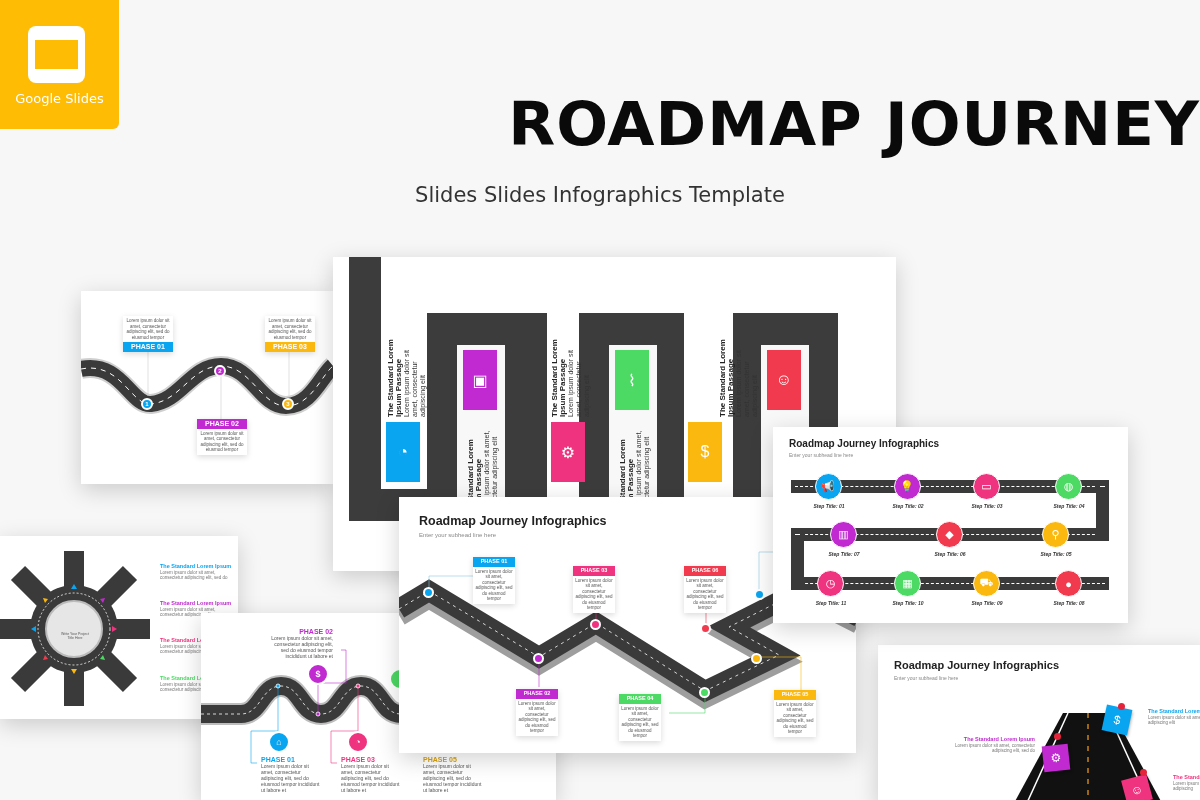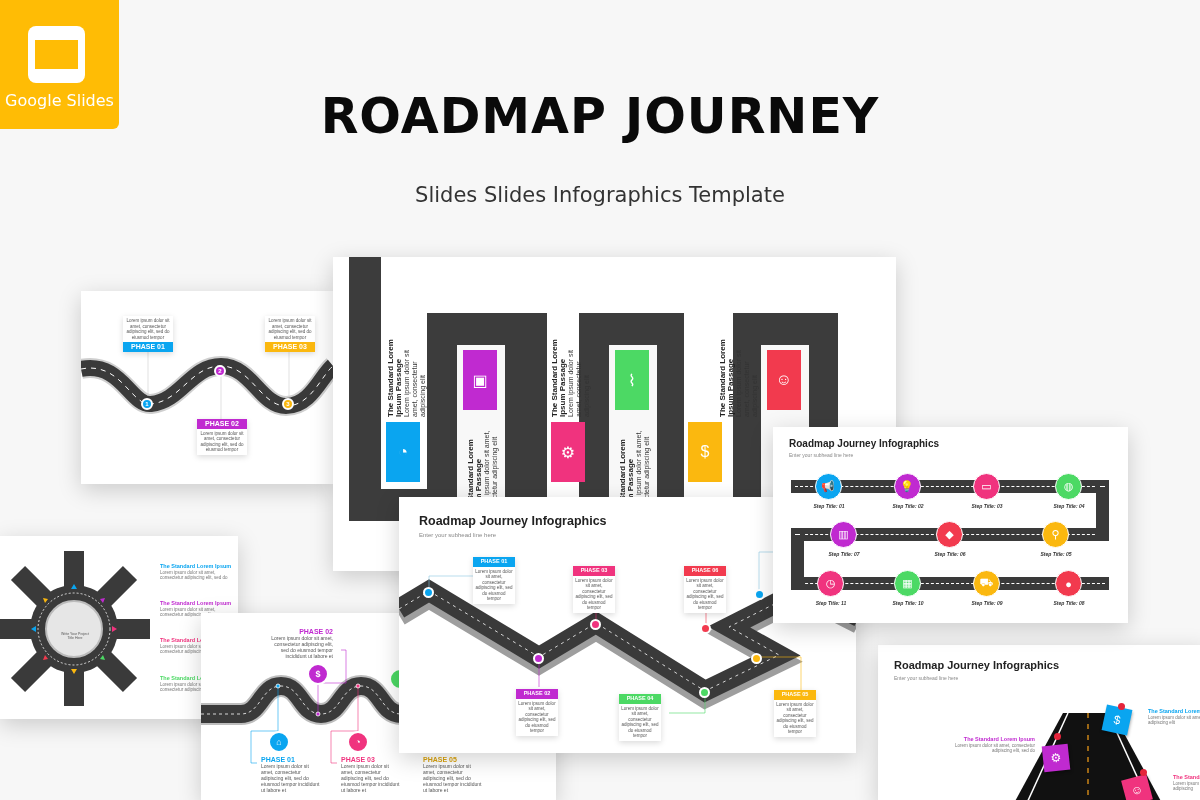--- a/index.html
+++ b/index.html
@@ -2,23 +2,23 @@
 <html><head>
 <meta charset="utf-8">
 <style>
   * { box-sizing: border-box; margin: 0; padding: 0; }
   html, body { width: 1200px; height: 800px; overflow: hidden; }
   body { background: #f7f7f7; font-family: "Liberation Sans", sans-serif; position: relative; }
 
   .badge { position: absolute; left: 0; top: 0; width: 119px; height: 129px; background: #ffbc05; border-radius: 0 0 6px 0; z-index: 20; }
   .badge .slide-icon { position: absolute; left: 28px; top: 26px; width: 57px; height: 57px; background: #fff; border-radius: 8px; }
   .badge .slide-icon::after { content: ""; position: absolute; left: 7px; top: 14px; width: 43px; height: 29px; background: #ffbc05; }
-  .badge .badge-label { position: absolute; left: 0; width: 119px; top: 91px; text-align: center; color: #fff; font-size: 16px; font-family: "DejaVu Sans", sans-serif; }
-
-  .main-title { position: absolute; left: 0; right: 0; top: 88px; text-align: center; font-family: "DejaVu Sans", sans-serif; font-weight: bold; font-size: 49px; letter-spacing: 1px; color: #0a0a0a; }
+  .badge .badge-label { position: absolute; left: 0; width: 119px; top: 91px; text-align: center; color: #fff; font-size: 13px; font-family: "DejaVu Sans", sans-serif; }
+
+  .main-title { position: absolute; left: 0; right: 0; top: 88px; text-align: right; font-family: "DejaVu Sans", sans-serif; font-weight: bold; font-size: 61px; letter-spacing: 1px; color: #0a0a0a; }
   .sub-title { position: absolute; left: 0; right: 0; top: 183px; text-align: center; font-family: "DejaVu Sans", sans-serif; font-size: 21px; color: #333; }
 
   .slide { position: absolute; background: #fff; overflow: hidden; box-shadow: 0 6px 22px rgba(0,0,0,0.18); }
   .slide-heading { position: absolute; font-family: "Liberation Sans", sans-serif; font-weight: bold; color: #222; }
   .slide-sub { position: absolute; font-size: 6px; color: #888; }
 
   
   #s1 { left: 81px; top: 291px; width: 252px; height: 193px; z-index: 2; }
   .callout { position: absolute; background: #fff; box-shadow: 0 2px 6px rgba(0,0,0,0.15); font-size: 4.5px; color: #555; text-align: center; line-height: 5.5px; }
   .phase-tag { color: #fff; font-weight: bold; font-size: 7px; text-align: center; padding: 2px 0; }

